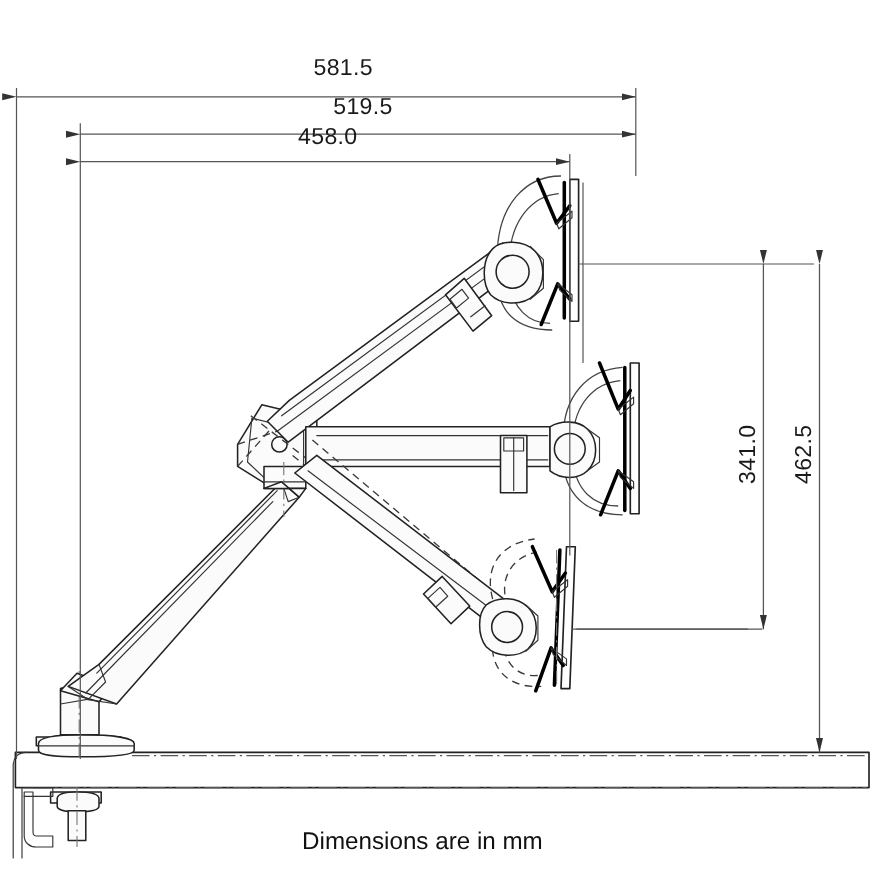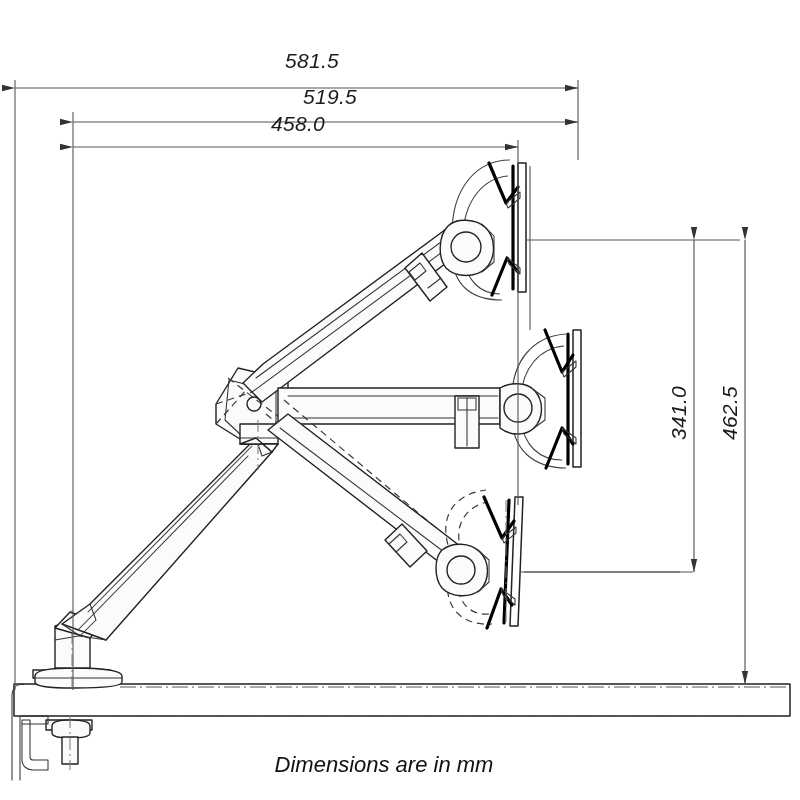--- a/index.html
+++ b/index.html
@@ -8,21 +8,20 @@
     padding: 0;
     background: #ffffff;
   }
   #drawing-root {
     position: relative;
     width: 800px;
     height: 800px;
     background: #ffffff;
     font-family: "Liberation Sans", sans-serif;
     overflow: hidden;
-    font-style: italic;
   }
   #cad-svg {
     position: absolute;
     left: 0;
     top: 0;
     width: 800px;
     height: 800px;
   }
   .dim-text {
     font-family: "Liberation Sans", sans-serif;

